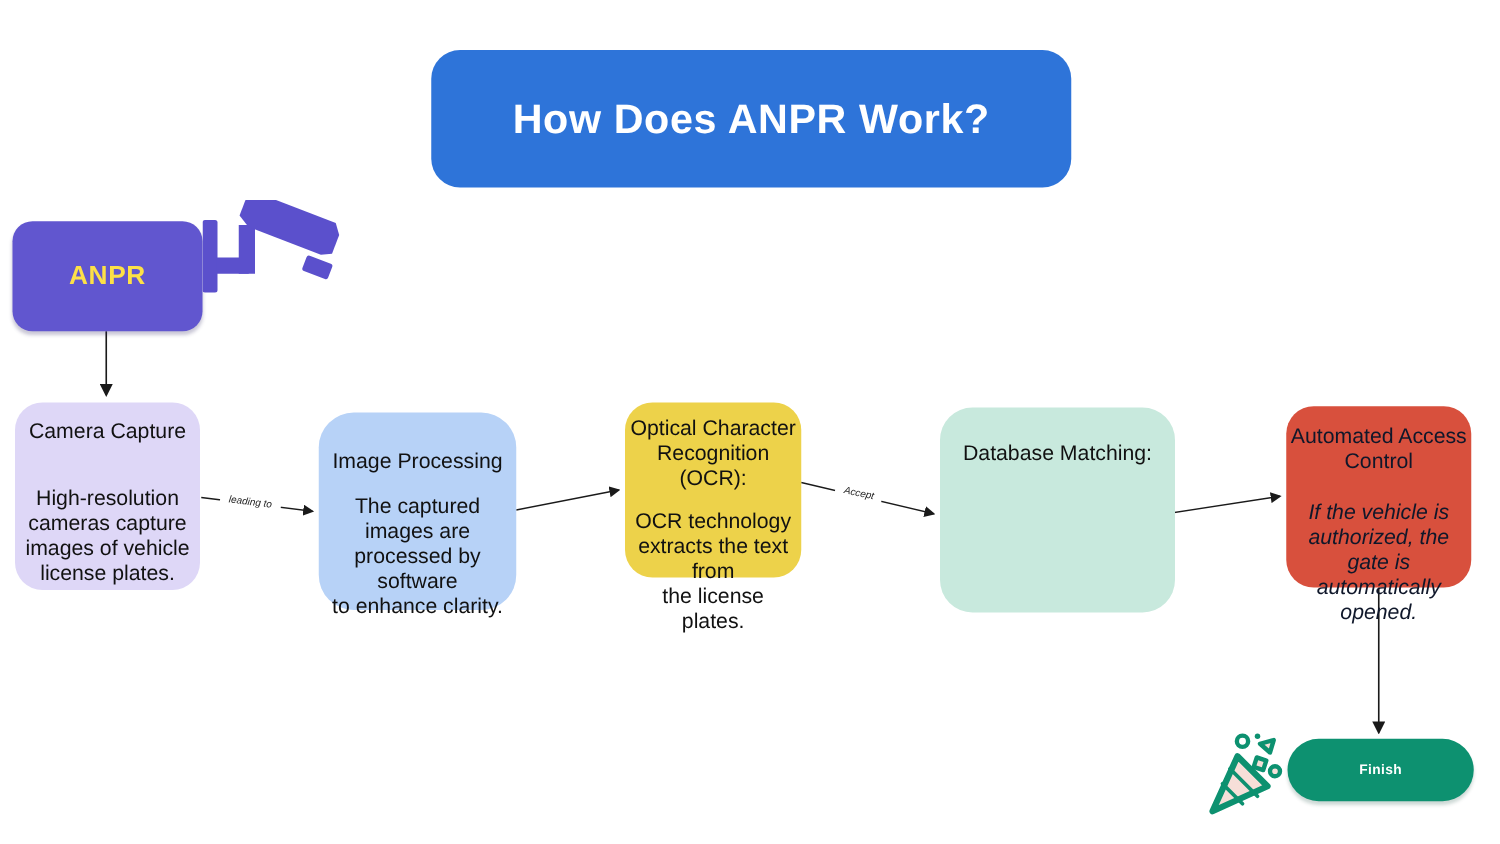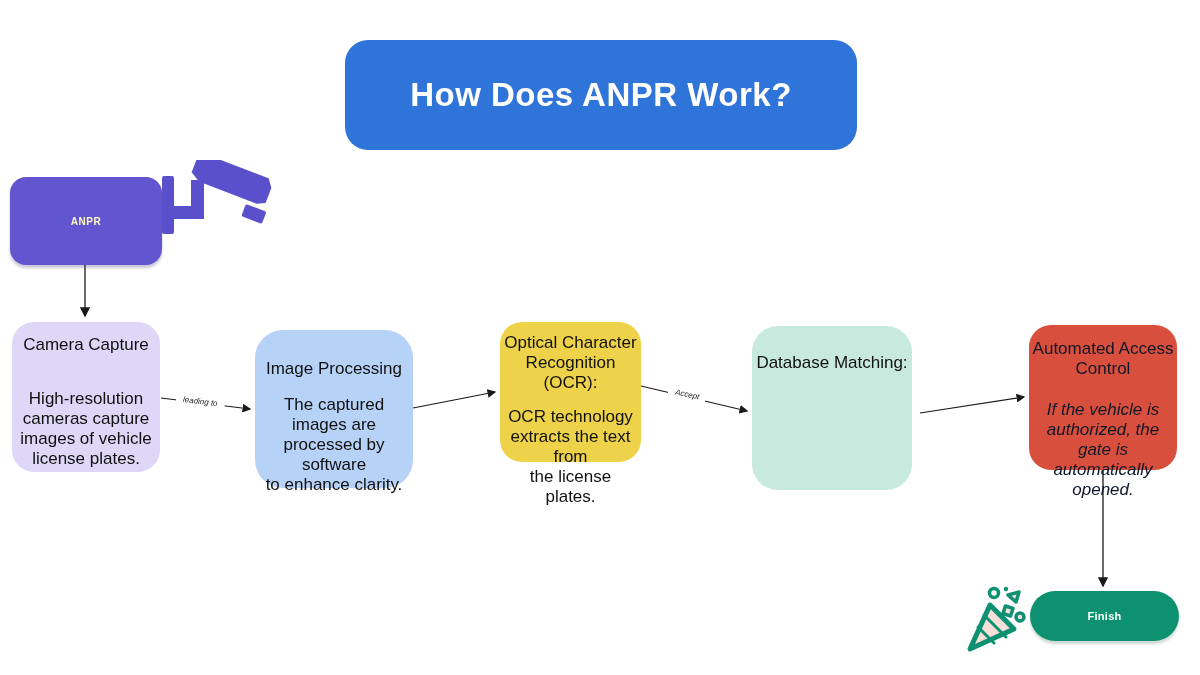--- a/index.html
+++ b/index.html
@@ -14,41 +14,41 @@
 
   .header{
     position:absolute;left:345px;top:40px;width:512px;height:110px;
     display:flex;align-items:center;justify-content:center;
     color:#ffffff;font-size:33px;font-weight:bold;letter-spacing:0.5px;border-radius:23px;
   }
 
   .anpr-box{
     position:absolute;left:10px;top:177px;width:152px;height:88px;
     border-radius:16px;display:flex;align-items:center;justify-content:center;
-    color:#fef9c3;font-size:10px;font-weight:bold;letter-spacing:0.5px;
+    color:#fde047;font-size:21px;font-weight:bold;letter-spacing:0.5px;
     box-shadow:0 3px 3px rgba(40,30,90,0.25);
   }
   .cam-icon{position:absolute;left:162px;top:160px;width:122px;height:88px;}
 
   .node{
     position:absolute;
     display:flex;flex-direction:column;align-items:center;
     text-align:center;font-size:17px;line-height:20px;color:#111111;
     white-space:pre-line;box-sizing:border-box;padding:0 3px;
   }
   .node-title{white-space:pre-line;}
   .node-body{white-space:pre-line;}
 
   .node-camera  {left:12px;  top:322px;width:148px;height:150px;border-radius:22px;padding-top:13px;}
   .node-camera  .node-body{margin-top:34px;}
   .node-image   {left:255px; top:330px;width:158px;height:158px;border-radius:28px;padding-top:29px;}
   .node-image   .node-body{margin-top:16px;}
   .node-ocr     {left:500px; top:322px;width:141px;height:140px;border-radius:22px;padding-top:11px;}
   .node-ocr     .node-body{margin-top:14px;}
-  .node-db      {left:752px; top:326px;width:160px;height:164px;border-radius:26px;padding-top:27px;}
+  .node-db      {left:752px; top:326px;width:188px;height:164px;border-radius:26px;padding-top:27px;}
   .node-db      .node-body{margin-top:14px;}
   .node-access  {left:1029px;top:325px;width:148px;height:145px;border-radius:22px;padding-top:14px;color:#0f172a;}
   .node-access  .node-body{margin-top:21px;font-style:italic;}
 
   .finish-box{
     position:absolute;left:1030px;top:591px;width:149px;height:50px;
     border-radius:25px;display:flex;align-items:center;justify-content:center;
     color:#ffffff;font-size:11px;font-weight:bold;letter-spacing:0.3px;
     box-shadow:0 3px 3px rgba(0,60,45,0.2);
   }

